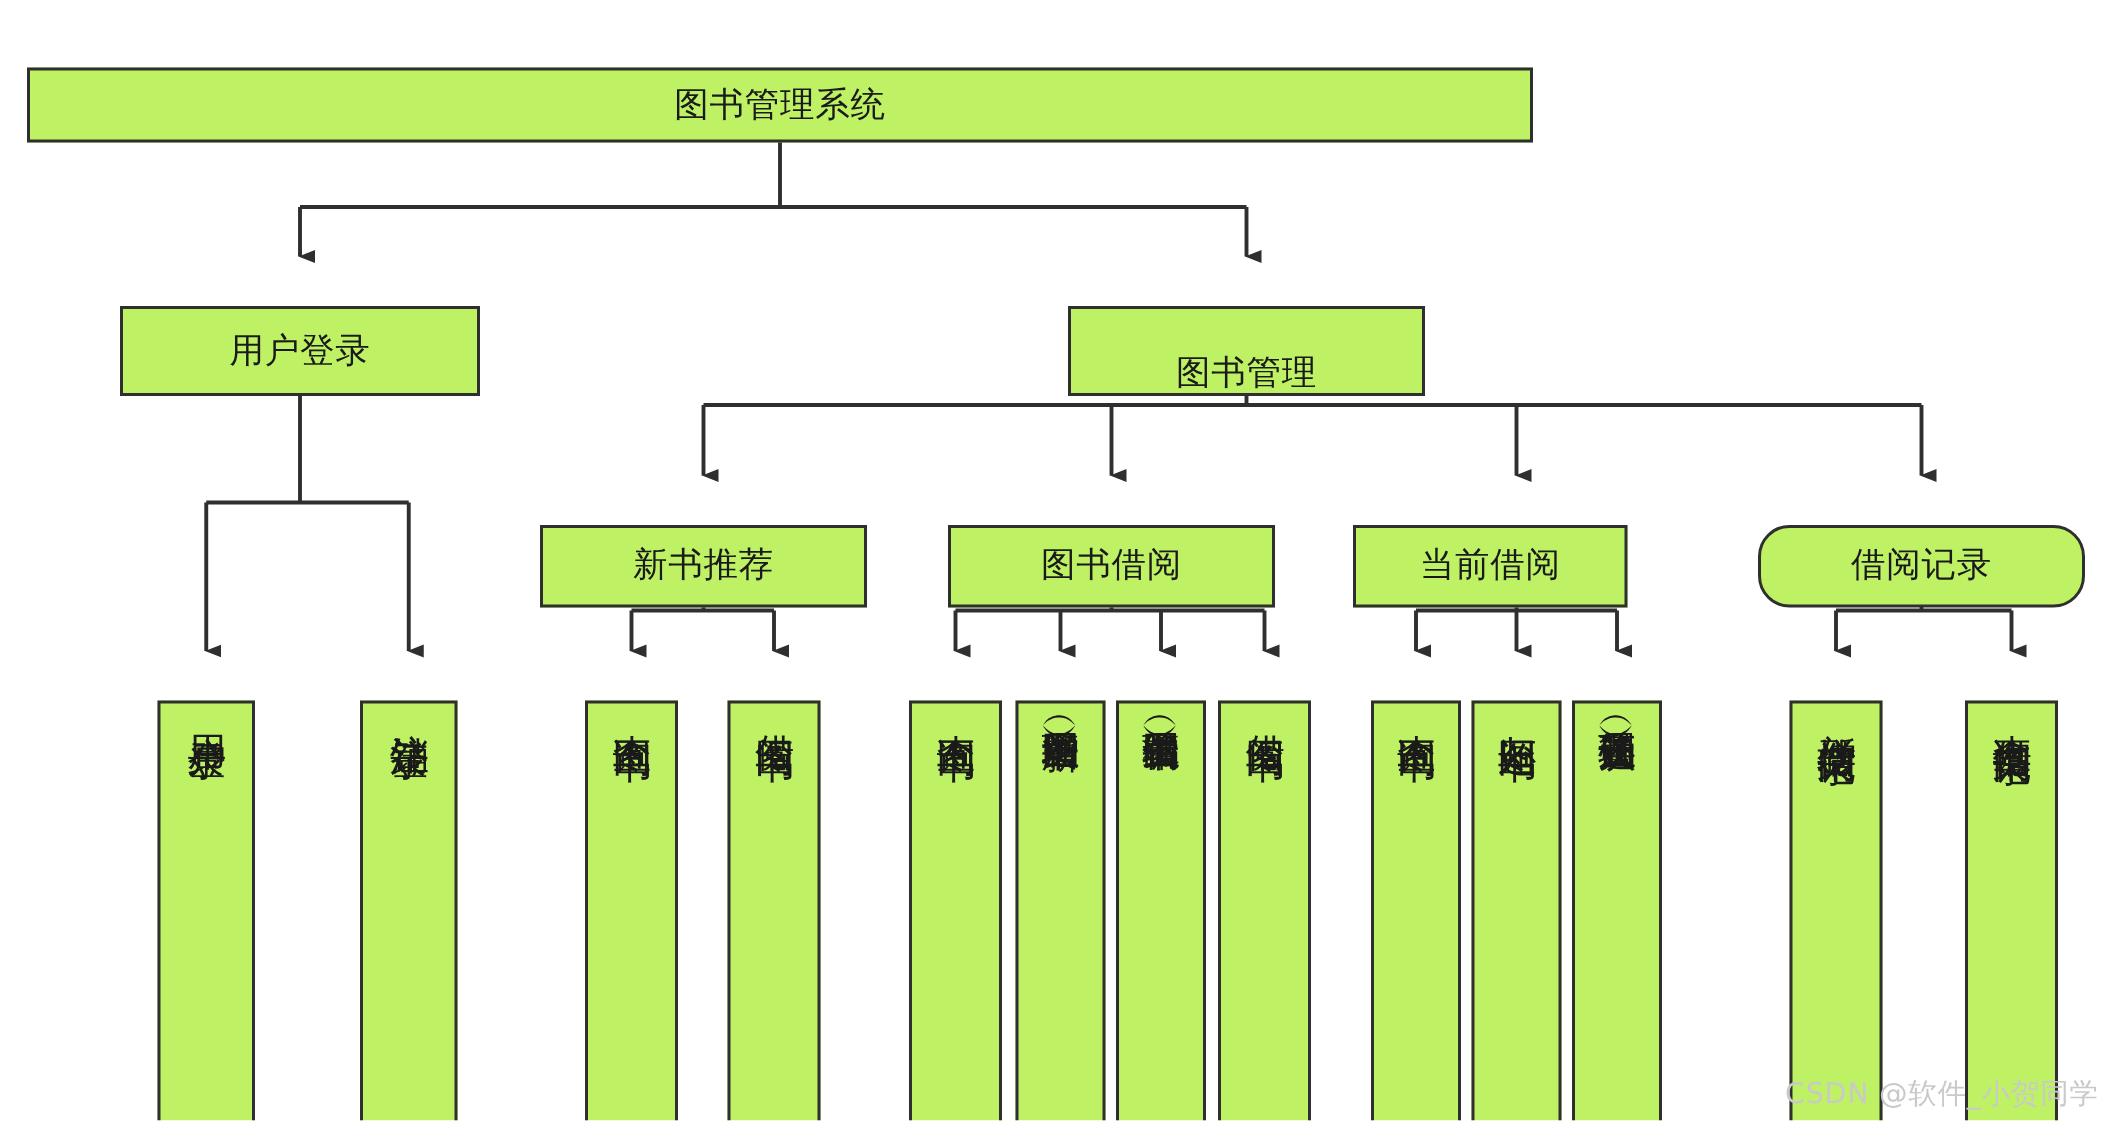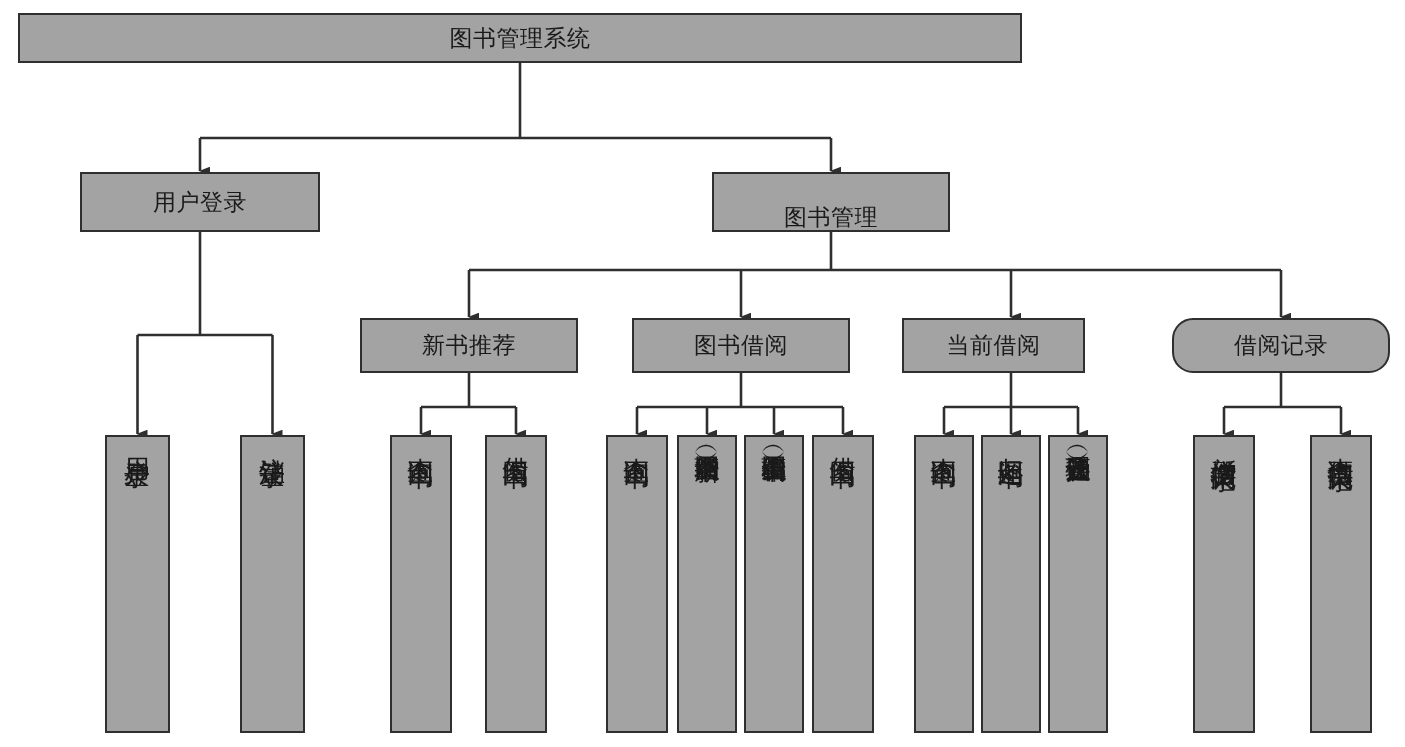--- a/index.html
+++ b/index.html
@@ -22,26 +22,27 @@
     position: absolute;
     left: 0;
     top: 0;
     width: 1405px;
     height: 747px;
     pointer-events: none;
   }
   .node-box {
     position: absolute;
     box-sizing: border-box;
-    background: #a3a3a3;
+    background: #bef264;
     border: 2px solid #2f2f2f;
     display: flex;
     align-items: center;
     justify-content: center;
     overflow: hidden;
+    margin-top: 32px;
   }
   .node-label {
     color: #1a1a1a;
     text-align: center;
     line-height: 1.14;
     white-space: nowrap;
   }
   
   .node-h .node-label {
     font-size: 23px;
@@ -177,14 +178,15 @@
         <span class="node-label">确认归还（管理员）</span>
       </div>
       <div class="node-box node-v" style="left: 1193px; top: 435px; width: 62px; height: 298px;">
         <span class="node-label">新增借阅记录</span>
       </div>
       <div class="node-box node-v" style="left: 1310px; top: 435px; width: 62px; height: 298px;">
         <span class="node-label">查询借阅记录</span>
       </div>
     </div>
 
+  <div class="watermark" style="left: 1190px; top: 716px;">CSDN @软件_小贺同学</div>
 
 </div>
 
 </body></html>

